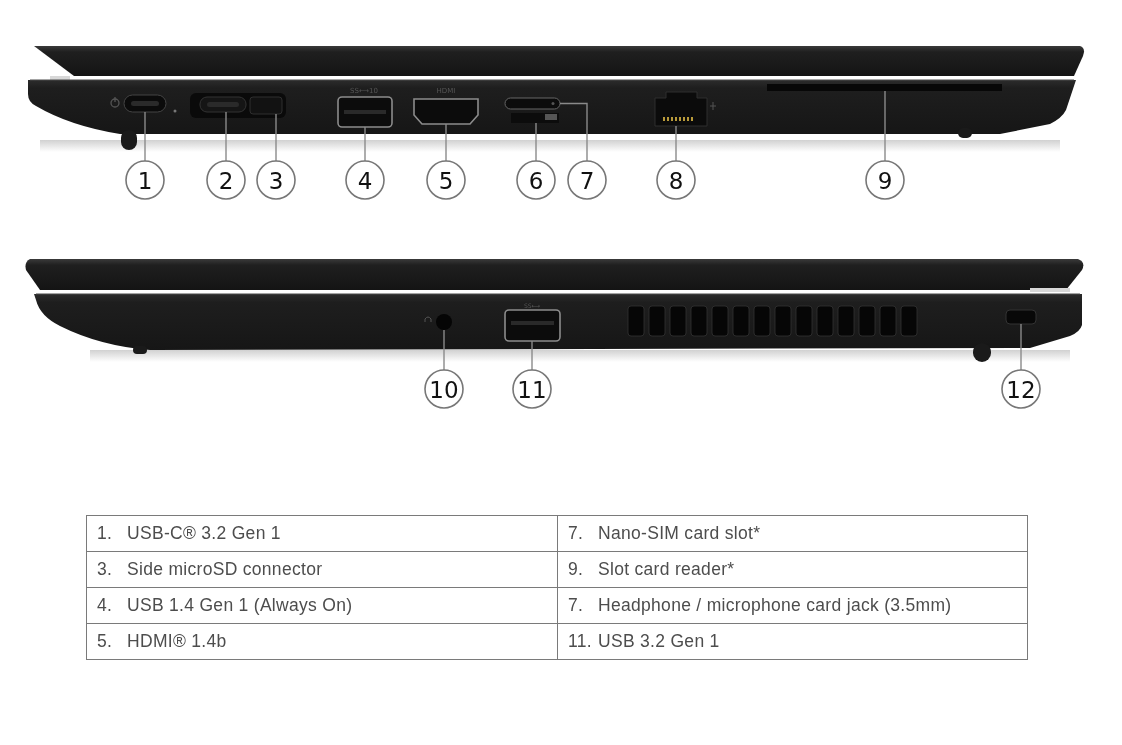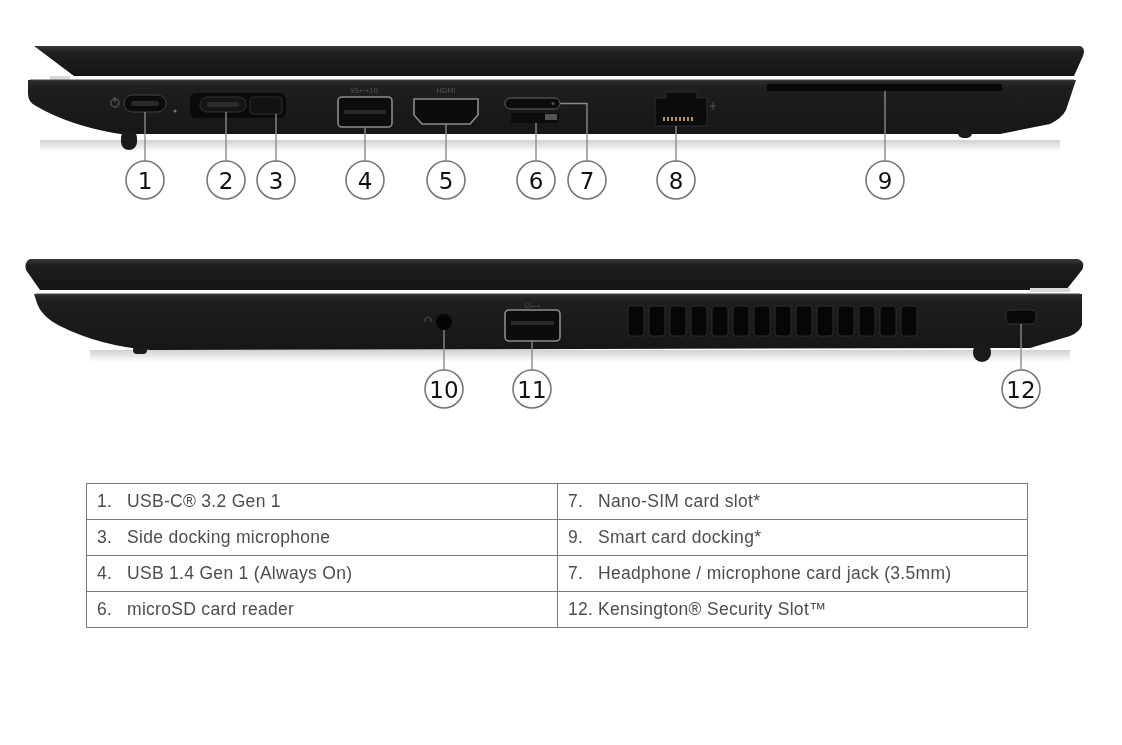--- a/index.html
+++ b/index.html
@@ -2,21 +2,21 @@
 <html><head>
 <meta charset="utf-8">
 <style>
   html, body { margin:0; padding:0; background:#ffffff; }
   body { width:1122px; height:745px; position:relative; overflow:hidden; font-family:"Liberation Sans", sans-serif; }
   #stage { position:absolute; left:0; top:0; width:1122px; height:470px; }
   svg text { font-family:"DejaVu Sans", sans-serif; }
   .callout-circle { fill:#ffffff; stroke:#777777; stroke-width:1.6; }
   .callout-text { fill:#111111; font-size:23px; text-anchor:middle; dominant-baseline:central; }
   .callout-line { stroke:#8a8a8a; stroke-width:1.4; }
-  #ports-table { position:absolute; left:86px; top:483px; width:942px; border-collapse:collapse; table-layout:fixed;border-radius:11px; }
+  #ports-table { position:absolute; left:86px; top:515px; width:942px; border-collapse:collapse; table-layout:fixed;border-radius:11px; }
   #ports-table td { border:1.5px solid #7a7a7a; height:35px; padding:0 0 0 10px; font-family:"Liberation Sans", sans-serif; font-size:17.5px; color:#4d4d4d; white-space:nowrap; overflow:hidden; letter-spacing:0.3px; }
   #ports-table td .num { display:inline-block; width:30px; }
   #ports-table td.col-left { width:460px; }
 </style>
 </head>
 <body>
 
 <svg id="stage" width="1122" height="470" viewBox="0 0 1122 470" xmlns="http://www.w3.org/2000/svg">
   <defs>
     <linearGradient id="lidGrad" x1="0" y1="0" x2="0" y2="1">
@@ -201,25 +201,25 @@
     </g>
 </svg>
 
 <table id="ports-table">
   <tbody id="ports-tbody">
     <tr>
       <td class="col-left"><span class="num">1.</span><span>USB-C® 3.2 Gen 1</span></td>
       <td><span class="num">7.</span><span>Nano-SIM card slot*</span></td>
     </tr>
     <tr>
-      <td class="col-left"><span class="num">3.</span><span>Side docking microphone</span></td>
-      <td><span class="num">9.</span><span>Smart card docking*</span></td>
+      <td class="col-left"><span class="num">3.</span><span>Side microSD connector</span></td>
+      <td><span class="num">9.</span><span>Slot card reader*</span></td>
     </tr>
     <tr>
       <td class="col-left"><span class="num">4.</span><span>USB 1.4 Gen 1 (Always On)</span></td>
       <td><span class="num">7.</span><span>Headphone / microphone card jack (3.5mm)</span></td>
     </tr>
     <tr>
-      <td class="col-left"><span class="num">6.</span><span>microSD card reader</span></td>
-      <td><span class="num">12.</span><span>Kensington® Security Slot™</span></td>
+      <td class="col-left"><span class="num">5.</span><span>HDMI® 1.4b</span></td>
+      <td><span class="num">11.</span><span>USB 3.2 Gen 1</span></td>
     </tr>
   </tbody>
 </table>
 
 </body></html>

